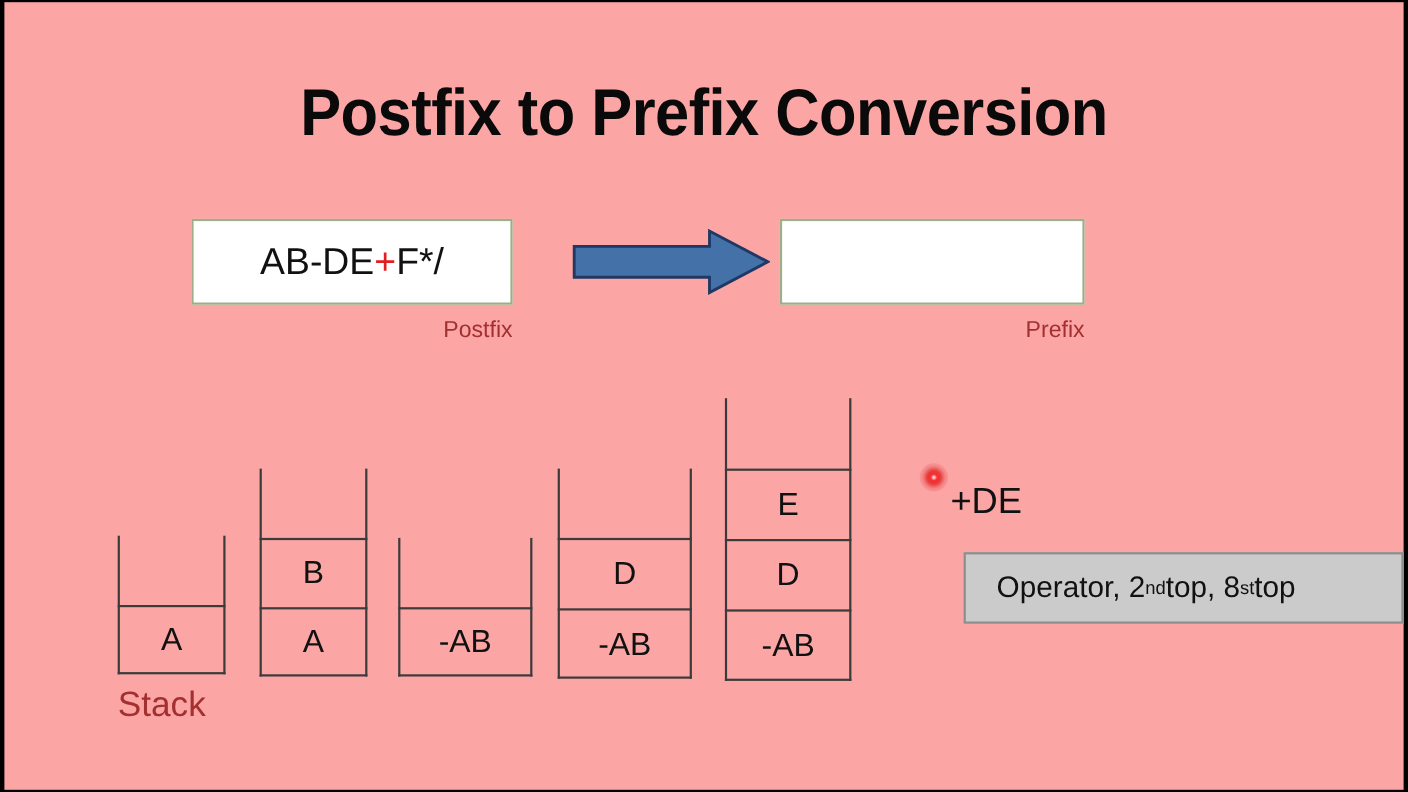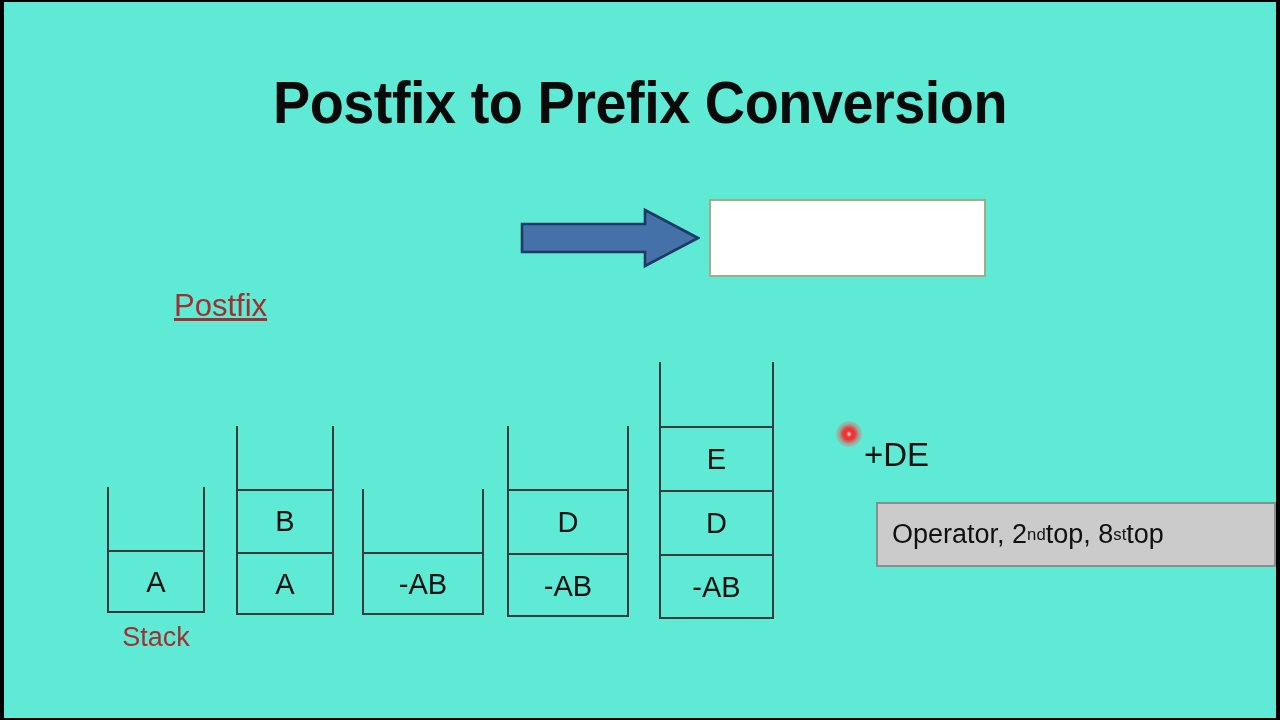--- a/index.html
+++ b/index.html
@@ -13,21 +13,21 @@
     overflow: hidden;
     font-family: "Liberation Sans", sans-serif;
   }
 
   #slide {
     position: absolute;
     left: 4px;
     top: 2px;
     width: 1272px;
     height: 716px;
-    background: #5eead4;
+    background: #fca5a5;
     overflow: hidden;
   }
 
   
   #title {
     position: absolute;
     left: 0;
     top: 66px;
     width: 1272px;
     text-align: center;
@@ -62,25 +62,24 @@
   #prefix-box {
     left: 705px;
     top: 197px;
     width: 277px;
     height: 78px;
   }
   .hl-red { color: #e02020; }
 
   .box-caption {
     position: absolute;
-    font-size: 31px;
+    font-size: 21px;
     color: #a33030;
-    text-align: left;
-    white-space: nowrap;
-    text-decoration: underline;
+    text-align: right;
+    white-space: nowrap;
   }
   #postfix-caption { left: 170px; top: 286px; width: 292px; }
   #prefix-caption  { left: 705px; top: 286px; width: 277px; }
 
   
   #arrow {
     position: absolute;
     left: 516px;
     top: 205px;
     width: 180px;
@@ -125,22 +124,22 @@
     color: #111111;
     box-sizing: border-box;
   }
 
   
   #stack-caption {
     position: absolute;
     left: 103px;
     top: 620px;
     width: 98px;
-    text-align: center;
-    font-size: 27px;
+    text-align: left;
+    font-size: 32px;
     color: #a33030;
     white-space: nowrap;
   }
 
   
   #result-text {
     position: absolute;
     left: 860px;
     top: 434px;
     font-size: 33px;
@@ -166,47 +165,53 @@
     position: absolute;
     left: 872px;
     top: 500px;
     width: 400px;
     height: 65px;
     background: #cbcbcb;
     border: 2px solid #8d8d8d;
     box-sizing: border-box;
     display: flex;
     align-items: center;
-    padding-left: 14px;
+    padding-left: 28px;
     font-size: 27px;
     color: #111111;
     white-space: nowrap;
   }
   #rule-box sup {
     font-size: 0.62em;
     vertical-align: super;
     line-height: 0;
   }
 </style>
 </head>
 <body>
 
 <div id="slide">
 
   <div id="title">Postfix to Prefix Conversion</div>
 
+  <div id="postfix-box" class="expr-box">
+    <span>AB-DE</span>
+      <span class="hl-red">+</span>
+      <span>F*/</span>
+  </div>
   <div id="postfix-caption" class="box-caption">Postfix</div>
 
   <svg id="arrow" viewBox="0 0 180 62">
     <polygon points="2,17 125,17 125,3 178,31 125,59 125,45 2,45" fill="#4472a8" stroke="#1f3864" stroke-width="2.6" stroke-linejoin="miter"></polygon>
   </svg>
 
   <div id="prefix-box" class="expr-box">
     <span></span>
   </div>
+  <div id="prefix-caption" class="box-caption">Prefix</div>
 
   <div class="stack" style="left:103px; top:485px; width:98px; height:126px;">
     <div class="wall left"></div>
     <div class="wall right"></div>
     <div class="base"></div>
     <div class="cells">
       <div class="cell" style="height:63px;">A</div>
     </div>
   </div>
   <div id="stack-caption">Stack</div>

